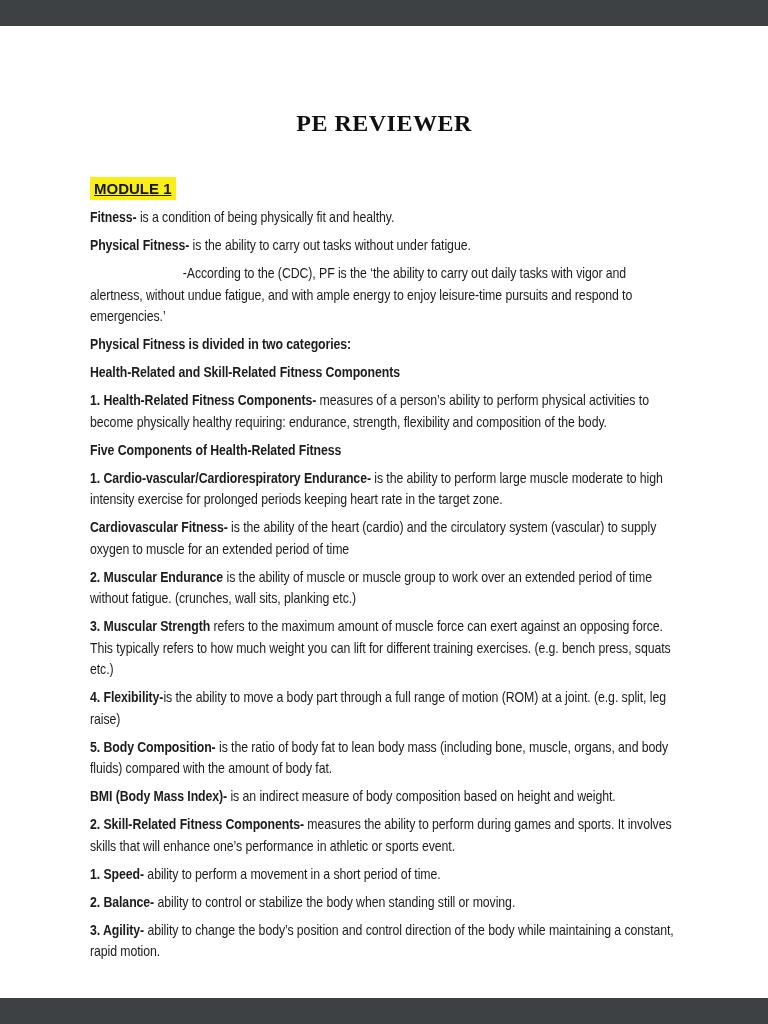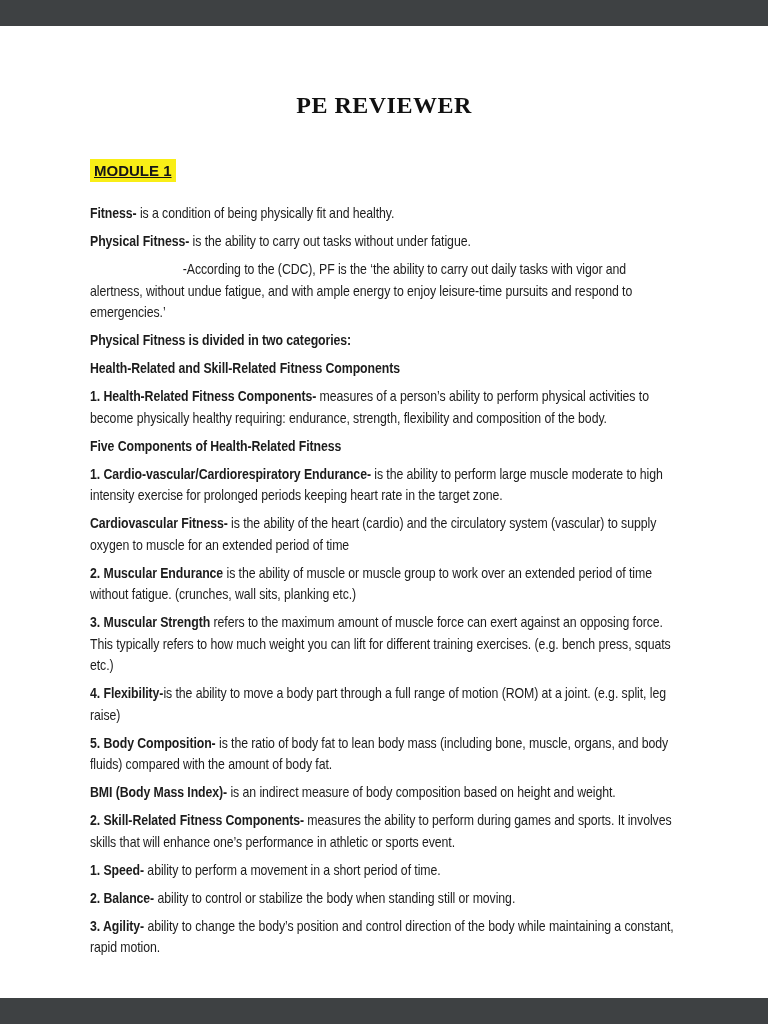--- a/index.html
+++ b/index.html
@@ -7,28 +7,28 @@
     position:relative; width:768px; height:1024px; overflow:hidden;
     background:#ffffff; font-family:"Liberation Sans", sans-serif;
   }
   .letterbox {
     position:absolute; left:0; width:768px; height:26px; background:var(--bar,#3e4143);
   }
   .letterbox.top { top:0; }
   .letterbox.bottom { bottom:0; }
   .page {
     position:absolute; top:26px; left:0; width:768px; height:972px;
-    background:#ffffff; box-sizing:border-box; padding:65px 90px 0 90px;
+    background:#ffffff; box-sizing:border-box; padding:83px 90px 0 90px;
   }
   .doc-title {
     margin:0 0 40px 0; font-family:"Liberation Serif", serif;
     font-weight:bold; font-size:24px; line-height:28px;
     text-align:center; letter-spacing:0.5px; color:#111111;
   }
-  .module-wrap { margin:0 0 20px 0; }
+  .module-wrap { margin:0 0 6px 0; }
   .module-badge {
     display:inline-block; background:var(--hl,#f9ee16);
     font-weight:bold; font-size:15px; line-height:21px;
     padding:1px 4px; text-decoration:underline; color:#151515;
   }
   .doc-body {
     width:716px; transform:scaleX(0.8212); transform-origin:0 0;
   }
   .doc-body p {
     margin:0 0 6.5px 0; font-size:15px; line-height:21.5px;

